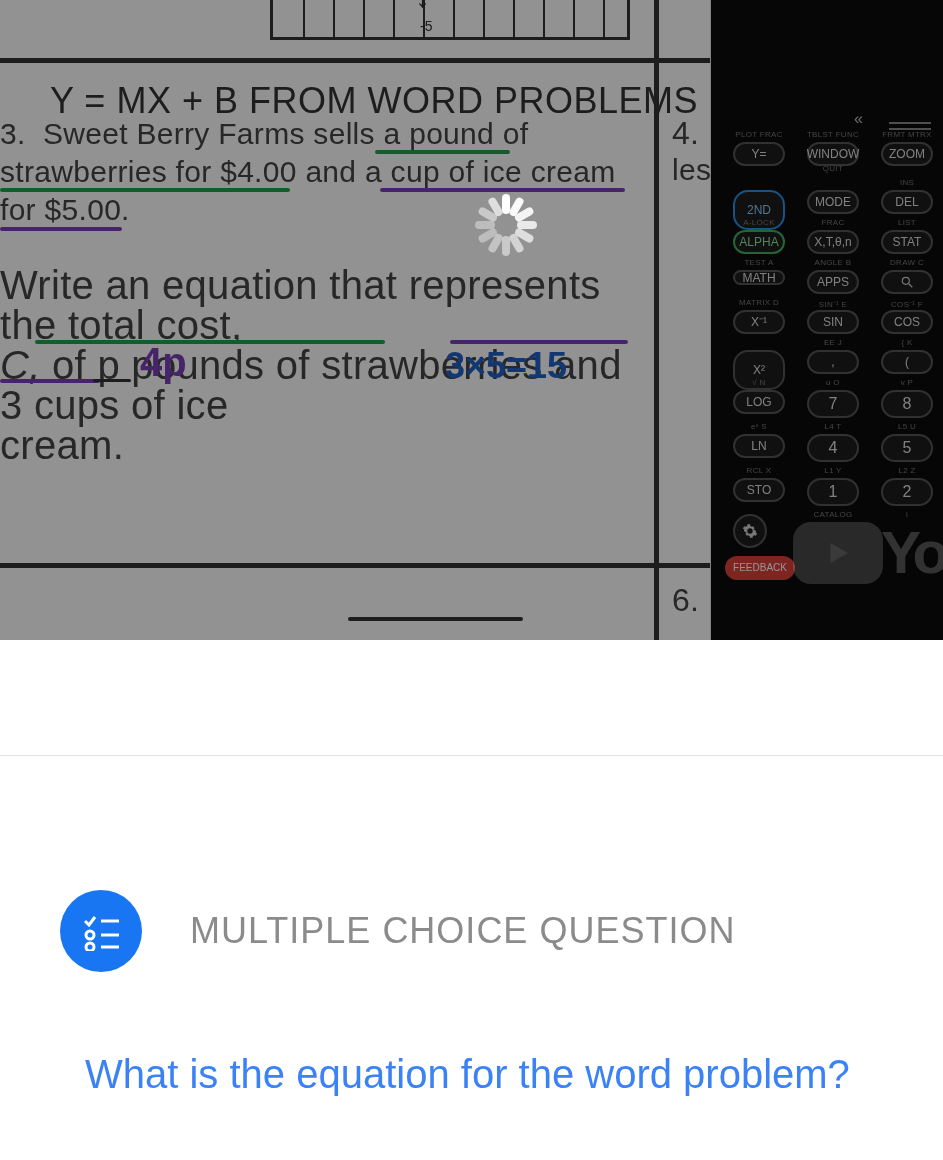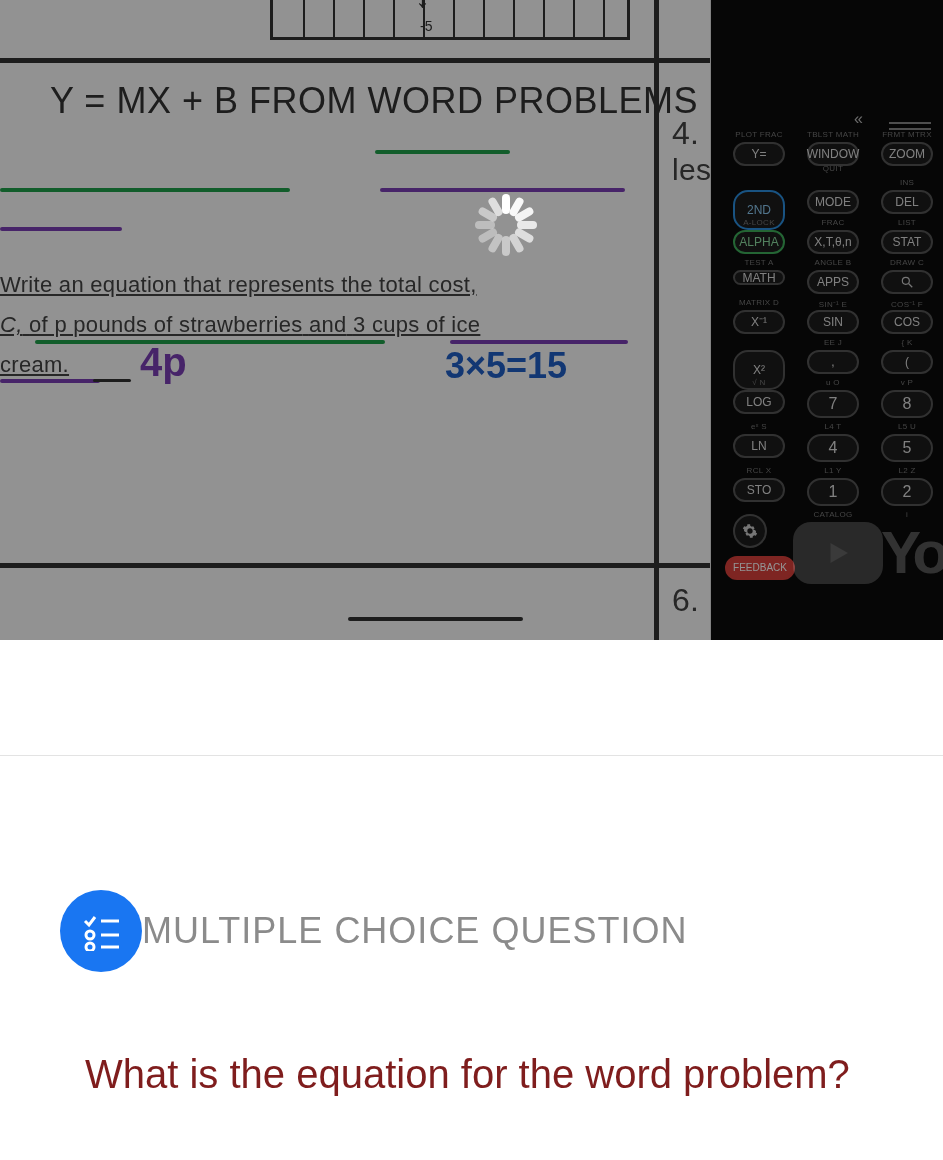--- a/index.html
+++ b/index.html
@@ -15,21 +15,21 @@
   .worksheet .axis-arrow { position:absolute; left:415px; top:-20px; font-size:30px; color:#333; }
   .worksheet .axis-lab { position:absolute; left:420px; top:18px; font-size:14px; color:#333; }
 
   .divider-h { position:absolute; left:0; height:5px; background:#333; width:710px; }
   .divider-v { position:absolute; top:0; width:5px; background:#333; height:640px; left:654px; }
 
   .ws-title { position:absolute; left:50px; top:80px; font-family: Impact, "Arial Narrow", sans-serif; font-size:36px; letter-spacing:0.5px; color:#333; }
 
   .q-text { color:#444; font-family: "Trebuchet MS","Century Gothic",sans-serif; letter-spacing:0.3px; }
   .q3 { position:absolute; left:0; top:115px; width:640px; font-size:30px; line-height:38px; }
-  .q3b { position:absolute; left:0; top:265px; width:640px; font-size:22px; line-height:40px;text-decoration:underline; }
+  .q3b { position:absolute; left:0; top:265px; width:640px; font-size:40px; line-height:40px; }
   .qnum-4 { position:absolute; left:672px; top:115px; font-size:32px; color:#444; font-family:"Trebuchet MS",sans-serif;}
   .q4-les { position:absolute; left:672px; top:153px; font-size:30px; color:#444; font-family:"Trebuchet MS",sans-serif;}
   .q5 { position:absolute; left:0; top:582px; width:650px; font-size:30px; }
   .qnum-6 { position:absolute; left:672px; top:582px; font-size:32px; color:#444; font-family:"Trebuchet MS",sans-serif;}
 
   
   .ul { position:absolute; height:4px; border-radius:2px; }
   .green { background:#1fa04a; }
   .purple { background:#7b3fb5; }
   .black { background:#333; }
@@ -56,25 +56,25 @@
   .gear-icon svg { width:16px; height:16px; fill:#ccc; }
 
   .yt-badge { position:absolute; right:0px; bottom:46px; width:160px; height:90px; z-index:50; }
   .yt-badge .pill { position:absolute; left:10px; top:18px; width:90px; height:62px; background:rgba(255,255,255,0.14); border-radius:18px; display:flex; align-items:center; justify-content:center; }
   .yt-badge .pill svg { width:30px; height:30px; fill:#3a3a3a; }
   .yt-text { position:absolute; left:98px; top:14px; font-family: Arial, sans-serif; font-weight:bold; font-size:60px; color:rgba(255,255,255,0.18); letter-spacing:-4px; }
 
   
   .q-section { position:absolute; left:0; top:640px; width:943px; height:520px; background:#fff; }
   .q-section .inner-border { position:absolute; left:0; top:115px; width:943px; border-top:1px solid #e3e3e3; }
-  .mc-row { position:absolute; left:60px; top:250px; display:flex; align-items:center; }
+  .mc-row { position:absolute; left:60px; top:250px; display:flex; align-items:center; gap:48px; }
   .mc-badge { width:82px; height:82px; border-radius:50%; background:#1976f2; display:flex; align-items:center; justify-content:center; }
   .mc-badge svg { width:40px; height:40px; stroke:#fff; stroke-width:3; fill:none; }
   .mc-label { font-size:36px; color:#8b8b8b; letter-spacing:1px; }
-  .q-prompt { position:absolute; left:85px; top:412px; font-size:40px; color:#7f1d1d; }
+  .q-prompt { position:absolute; left:85px; top:412px; font-size:40px; color:#3b82f6; }
 </style>
 </head>
 <body>
 
 <div class="video-wrap">
 
   <div class="worksheet">
     <div class="gridbox">
       <div class="vline" style="left:30px"></div>
         <div class="vline" style="left:60px"></div>
@@ -90,20 +90,29 @@
     </div>
     <div class="axis-arrow">↓</div>
     <div class="axis-lab">-5</div>
 
     <div class="divider-h" style="top:58px"></div>
     <div class="divider-h" style="top:563px"></div>
     <div class="divider-v"></div>
 
     <div class="ws-title">Y = MX + B FROM WORD PROBLEMS</div>
 
+    <div class="q3 q-text">
+      <span>3.</span>&nbsp;
+      <span>Sweet Berry Farms sells a</span>
+      <span>pound of</span><br>
+      <span>strawberries for $4.00</span>
+      <span>and a</span>
+      <span>cup of ice cream</span><br>
+      <span>for $5.00.</span>
+    </div>
     <div class="ul green" style="left:375px; top:150px; width:135px"></div>
     <div class="ul green" style="left:0px;   top:188px; width:290px"></div>
     <div class="ul purple" style="left:380px; top:188px; width:245px"></div>
     <div class="ul purple" style="left:0px;   top:227px; width:122px"></div>
 
     <div class="q3b q-text">
       <span>Write an equation that represents the total cost,</span><br>
       <span style="font-style:italic">C,</span>
       <span>of p pounds of strawberries</span>
       <span>and</span>
@@ -123,21 +132,21 @@
 
     <div class="ul black" style="left:348px; top:617px; width:175px; height:4px;"></div>
     <div class="qnum-6 q-text">6.</div>
   </div>
 
   <div class="calc">
     <div class="screen-chevron">«</div>
     <div class="screen-lines"></div>
 
     <div class="lbl" style="left:18px; top:130px; width:60px">PLOT FRAC</div>
-    <div class="lbl" style="left:92px; top:130px; width:60px">TBLST MATH</div>
+    <div class="lbl" style="left:92px; top:130px; width:60px">TBLST FUNC</div>
     <div class="lbl" style="left:166px; top:130px; width:60px">FRMT MTRX</div>
     <div class="key" style="left:22px; top:142px; width:52px; height:24px">Y=</div>
     <div class="key" style="left:96px; top:142px; width:52px; height:24px">WINDOW</div>
     <div class="key" style="left:170px; top:142px; width:52px; height:24px">ZOOM</div>
 
     <div class="lbl" style="left:92px; top:164px; width:60px">QUIT</div>
     <div class="lbl" style="left:166px; top:178px; width:60px">INS</div>
     <div class="key blue" style="left:22px; top:190px; width:52px; height:40px">2ND</div>
     <div class="key" style="left:96px; top:190px; width:52px; height:24px">MODE</div>
     <div class="key" style="left:170px; top:190px; width:52px; height:24px">DEL</div>

